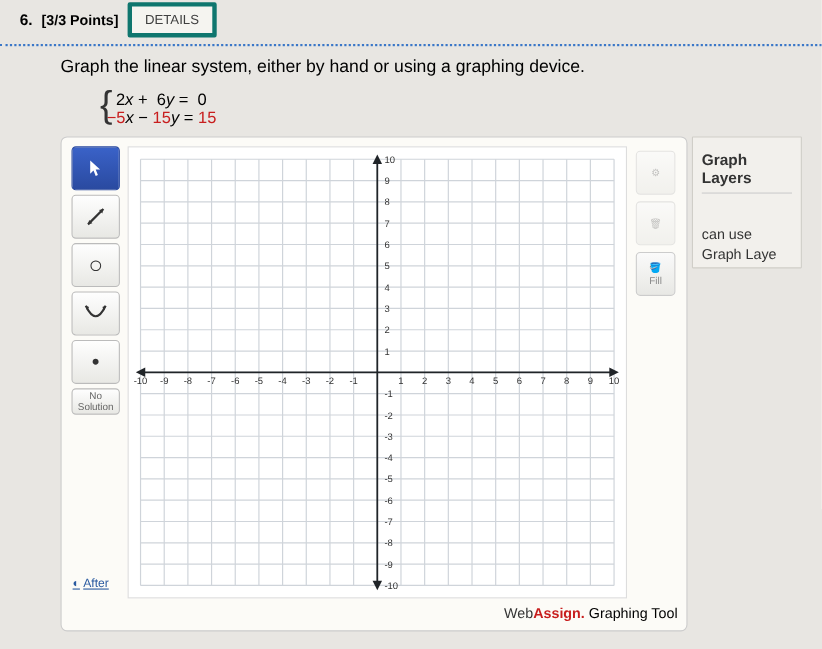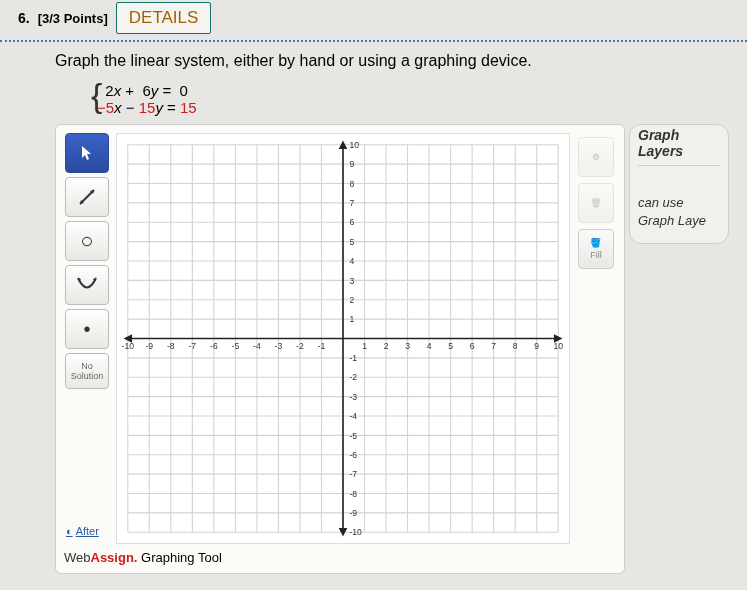--- a/index.html
+++ b/index.html
@@ -14,25 +14,25 @@
     }
     .top-bar {
       display: flex;
       align-items: center;
       gap: 8px;
       padding: 2px 0 6px 18px;
       border-bottom: 2px dotted #3a77c8;
     }
     .qnum { font-weight: bold; font-size: 14px; }
     .btn {
-      border: 1px solid #0f766e;
+      border: 4px solid #0f766e;
       background: #f5f4f0;
       padding: 5px 12px;
-      font-size: 17px;
-      color: #a16207;
+      font-size: 12px;
+      color: #404040;
       cursor: pointer;
       border-radius: 2px;
     }
     .content { padding: 10px 18px 0 55px; }
     .prompt { font-size: 16px; margin-bottom: 6px; }
     .equations {
       font-size: 15px;
       margin: 6px 0 8px 40px;
       position: relative;
       display: inline-block;
@@ -82,21 +82,21 @@
       cursor: pointer;
       font-size: 18px;
       color: #333;
     }
     .tool.active {
       background: linear-gradient(#3a62c8,#2a4aa0);
       color: #fff;
       border-color: #2a4aa0;
     }
     .tool.nosol {
-      height: 36px;
+      height: 24px;
       font-size: 9px;
       line-height: 10px;
       text-align: center;
       color: #666;
     }
     .graph-canvas {
       flex: 1;
       position: relative;
       background: #fff;
       border: 1px solid #ddd;
@@ -118,46 +118,45 @@
       font-size: 9px;
       color: #888;
       display: flex;
       flex-direction: column;
       align-items: center;
       justify-content: center;
       cursor: pointer;
       gap: 2px;
     }
     .footer {
-      text-align: left;
+      text-align: right;
       padding-top: 6px;
       font-size: 13px;
     }
     .webassign .web { color: #333; font-weight: normal; }
     .webassign .assign { color: #c81e1e; font-weight: bold; }
     .help {
       position: absolute;
       left: 10px; bottom: 36px;
       font-size: 11px;
       color: #2a5aa0;
       text-decoration: underline;
       cursor: pointer;
       display: flex; align-items: center; gap: 3px;
     }
     .side-panel {
       flex: 1;
       background: #f2f0ec;
       border: 1px solid #d0cec8;
-      border-radius: 12px;
-      padding: 2px 8px;
+      border-radius: 1px;
+      padding: 12px 8px;
       height: 120px;
       font-size: 13px;
       color: #333;
       overflow: hidden;
-      font-style: italic;
     }
     .side-panel h3 {
       font-size: 14px;
       font-weight: bold;
       margin-bottom: 10px;
       padding-bottom: 6px;
       border-bottom: 1px solid #ccc;
     }
     .side-panel p { line-height: 1.4; }
   </style>

